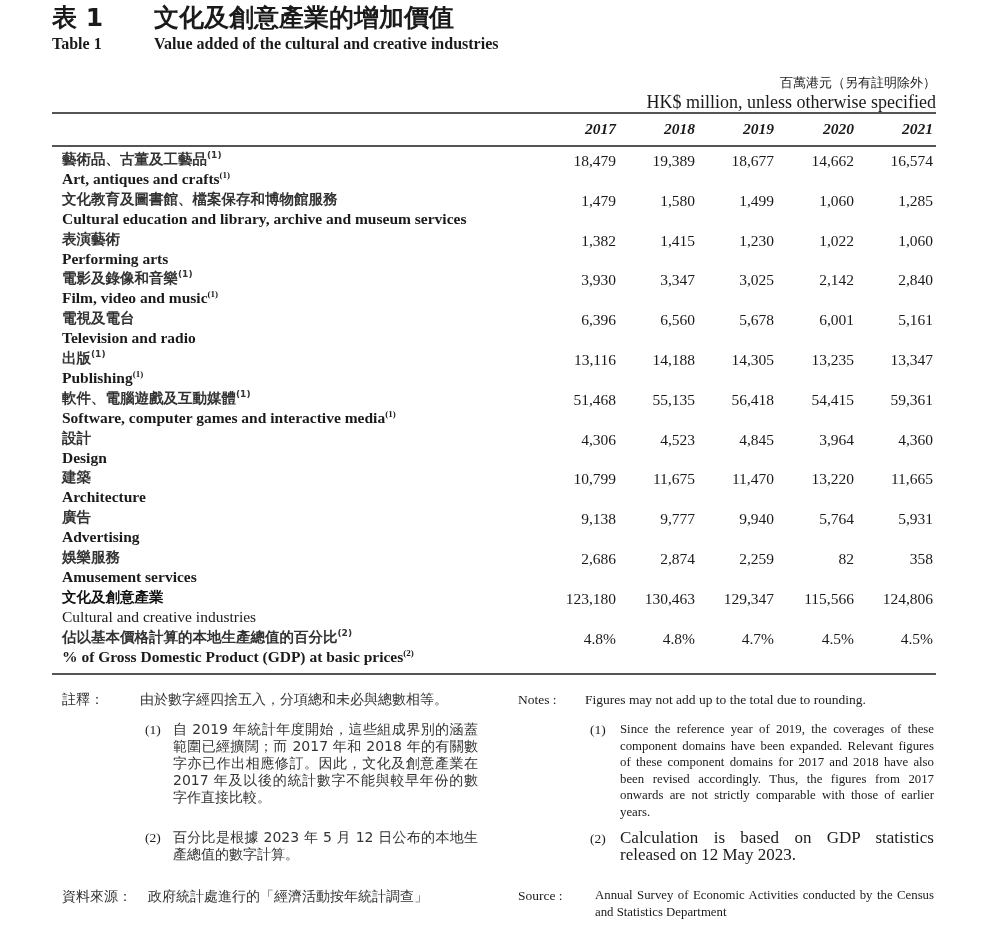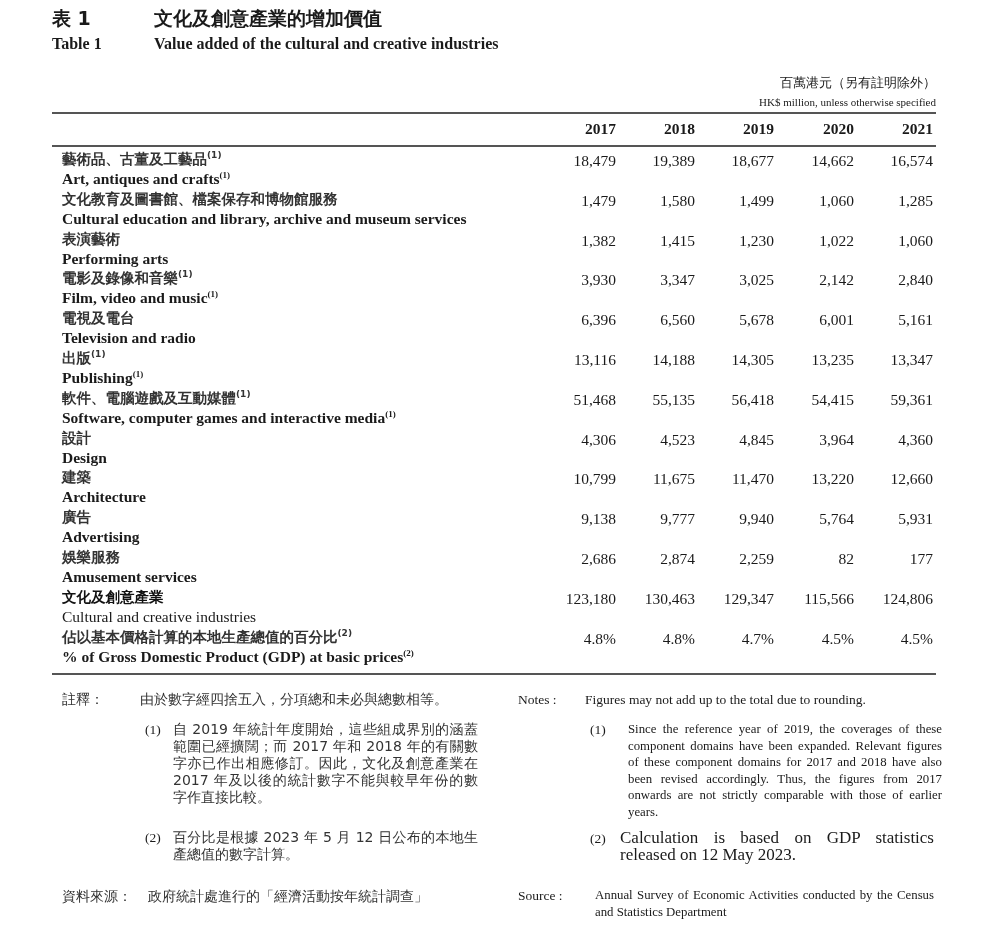--- a/index.html
+++ b/index.html
@@ -3,29 +3,29 @@
 <meta charset="utf-8">
 <style>
   html, body { margin: 0; padding: 0; background: #ffffff; }
   body {
     width: 1000px; height: 933px; position: relative; overflow: hidden;
     font-family: "Liberation Serif", "DejaVu Serif", serif;
     color: #1a1a1a;
   }
   .title-row { position: absolute; left: 52px; font-weight: bold; font-size: 16px; line-height: 24px; white-space: nowrap; }
   .title-row .num { display: inline-block; width: 102px; }
-  #t1 { top: 6px; font-family: "DejaVu Sans", sans-serif; font-weight: bold; font-size: 19px; }
+  #t1 { top: 6px; font-family: "DejaVu Sans", sans-serif; font-weight: bold; font-size: 25px; }
   #t2 { top: 32px; }
-  .unit { position: absolute; right: 64px; text-align: right; font-size: 11px; line-height: 19px; }
+  .unit { position: absolute; right: 64px; text-align: right; font-size: 18px; line-height: 19px; }
   #unit-zh { top: 73px; font-family: "DejaVu Sans", sans-serif; font-size: 13px; }
   #unit-en { top: 93px; }
   .rule { position: absolute; left: 52px; width: 884px; height: 2px; background: #555; }
   .years { position: absolute; top: 120px; left: 0; width: 1000px; height: 22px; }
   .col { position: absolute; width: 90px; text-align: right; font-size: 15.5px; }
-  .year { font-weight: bold; }
+  .year { font-weight: bold; font-style: italic; }
   .row { position: absolute; left: 0; width: 1000px; height: 40px; }
   .lbl { position: absolute; left: 62px; font-size: 15.5px; line-height: 20px; white-space: nowrap; font-weight: bold; }
   .lbl-zh { top: 0px; font-family: "DejaVu Sans", sans-serif; font-size: 14.5px; color: #333; }
   .lbl-en { top: 20px; }
   .bold .lbl-zh { font-weight: bold; color: #111; }
   .bold .lbl-en, .bold .col { font-weight: normal; }
   .row .col { top: 2px; line-height: 20px; }
   sup { font-size: 9px; vertical-align: super; line-height: 0; }
   .c1 { left: 526px; } .c2 { left: 605px; } .c3 { left: 684px; } .c4 { left: 764px; } .c5 { left: 843px; }
   .note { position: absolute; font-size: 13.5px; line-height: 17px; }
@@ -130,39 +130,39 @@
       <div class="col c4">3,964</div>
       <div class="col c5">4,360</div>
     </div>
     <div class="row" style="top: 467.4px;">
       <div class="lbl lbl-zh"><span>建築</span></div>
       <div class="lbl lbl-en"><span>Architecture</span></div>
       <div class="col c1">10,799</div>
       <div class="col c2">11,675</div>
       <div class="col c3">11,470</div>
       <div class="col c4">13,220</div>
-      <div class="col c5">12,660</div>
+      <div class="col c5">11,665</div>
     </div>
     <div class="row" style="top: 507.2px;">
       <div class="lbl lbl-zh"><span>廣告</span></div>
       <div class="lbl lbl-en"><span>Advertising</span></div>
       <div class="col c1">9,138</div>
       <div class="col c2">9,777</div>
       <div class="col c3">9,940</div>
       <div class="col c4">5,764</div>
       <div class="col c5">5,931</div>
     </div>
     <div class="row" style="top: 547px;">
       <div class="lbl lbl-zh"><span>娛樂服務</span></div>
       <div class="lbl lbl-en"><span>Amusement services</span></div>
       <div class="col c1">2,686</div>
       <div class="col c2">2,874</div>
       <div class="col c3">2,259</div>
       <div class="col c4">82</div>
-      <div class="col c5">177</div>
+      <div class="col c5">358</div>
     </div>
     <div class="row bold" style="top: 586.8px;">
       <div class="lbl lbl-zh"><span>文化及創意產業</span></div>
       <div class="lbl lbl-en"><span>Cultural and creative industries</span></div>
       <div class="col c1">123,180</div>
       <div class="col c2">130,463</div>
       <div class="col c3">129,347</div>
       <div class="col c4">115,566</div>
       <div class="col c5">124,806</div>
     </div>
@@ -184,17 +184,17 @@
 <div class="note" style="left:145px; top:721px;">(1)</div>
 <div class="note zh just" style="left:173px; top:721px; width:305px;">自 2019 年統計年度開始，這些組成界別的涵蓋範圍已經擴闊；而 2017 年和 2018 年的有關數字亦已作出相應修訂。因此，文化及創意產業在 2017 年及以後的統計數字不能與較早年份的數字作直接比較。</div>
 <div class="note" style="left:145px; top:829px;">(2)</div>
 <div class="note zh just" style="left:173px; top:829px; width:305px;">百分比是根據 2023 年 5 月 12 日公布的本地生產總值的數字計算。</div>
 <div class="note zh" style="left:62px; top:888px;">資料來源：</div>
 <div class="note zh" style="left:148px; top:888px; width:340px;">政府統計處進行的「經濟活動按年統計調查」</div>
 
 <div class="note" style="left:518px; top:691px;">Notes :</div>
 <div class="note" style="left:585px; top:691px; width:350px;">Figures may not add up to the total due to rounding.</div>
 <div class="note" style="left:590px; top:721px;">(1)</div>
-<div class="note just" style="left:620px; top:721px; width:314px; font-size:12.8px; line-height:16.5px;margin-left:8px;">Since the reference year of 2019, the coverages of these component domains have been expanded. Relevant figures of these component domains for 2017 and 2018 have also been revised accordingly. Thus, the figures from 2017 onwards are not strictly comparable with those of earlier years.</div>
+<div class="note just" style="left:620px; top:721px; width:314px; font-size:12.8px; line-height:16.5px;">Since the reference year of 2019, the coverages of these component domains have been expanded. Relevant figures of these component domains for 2017 and 2018 have also been revised accordingly. Thus, the figures from 2017 onwards are not strictly comparable with those of earlier years.</div>
 <div class="note" style="left:590px; top:830px;">(2)</div>
 <div class="note just" style="left:620px; top:830px; width:314px; font-size:17px; line-height:16.5px;">Calculation is based on GDP statistics released on 12 May 2023.</div>
 <div class="note" style="left:518px; top:887px;">Source :</div>
 <div class="note just" style="left:595px; top:887px; width:339px; font-size:12.8px; line-height:16.5px;">Annual Survey of Economic Activities conducted by the Census and Statistics Department</div>
 
 </body></html>

